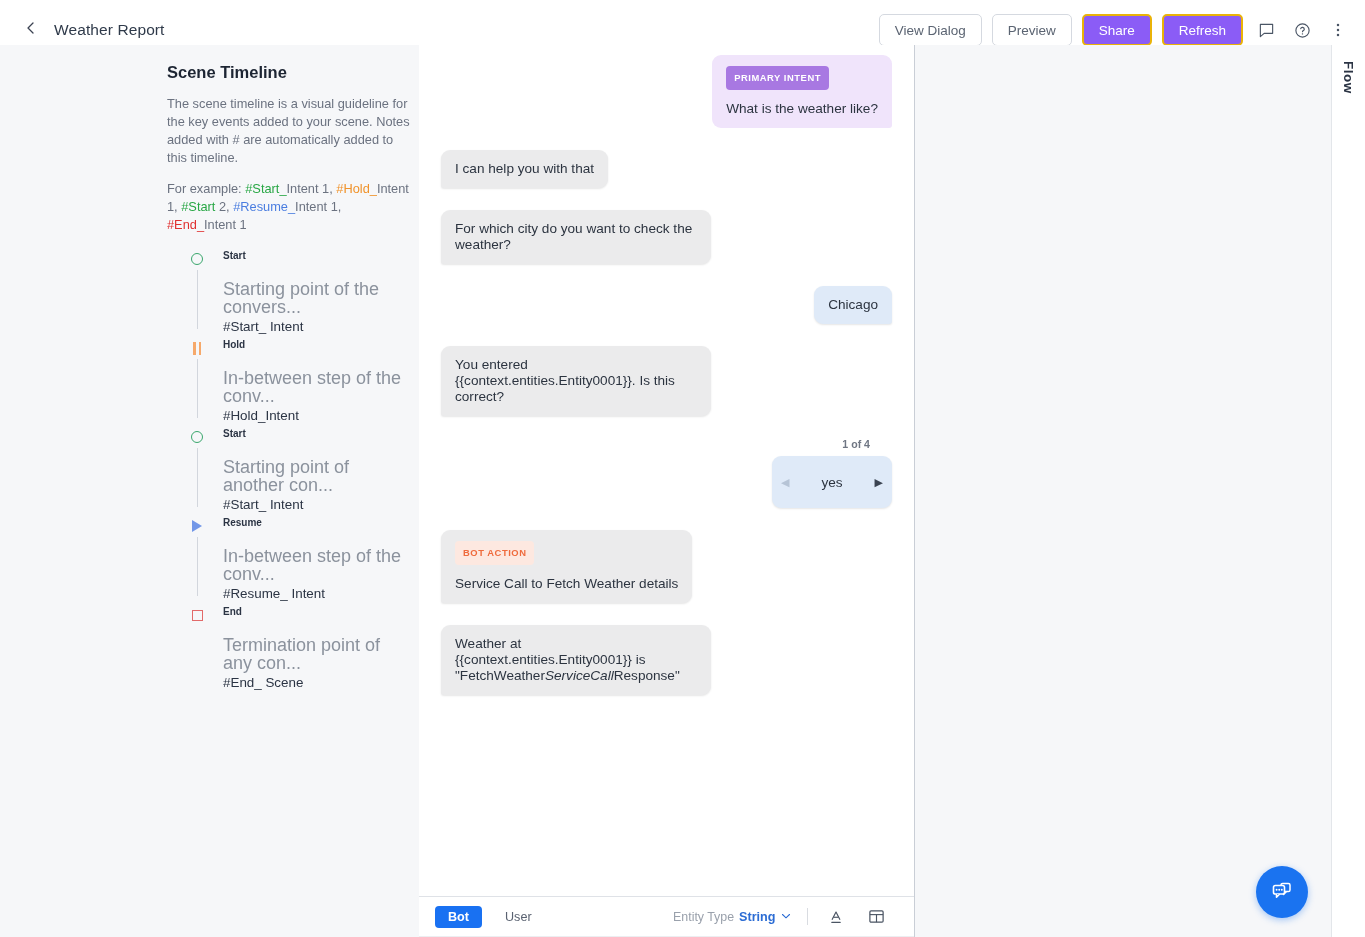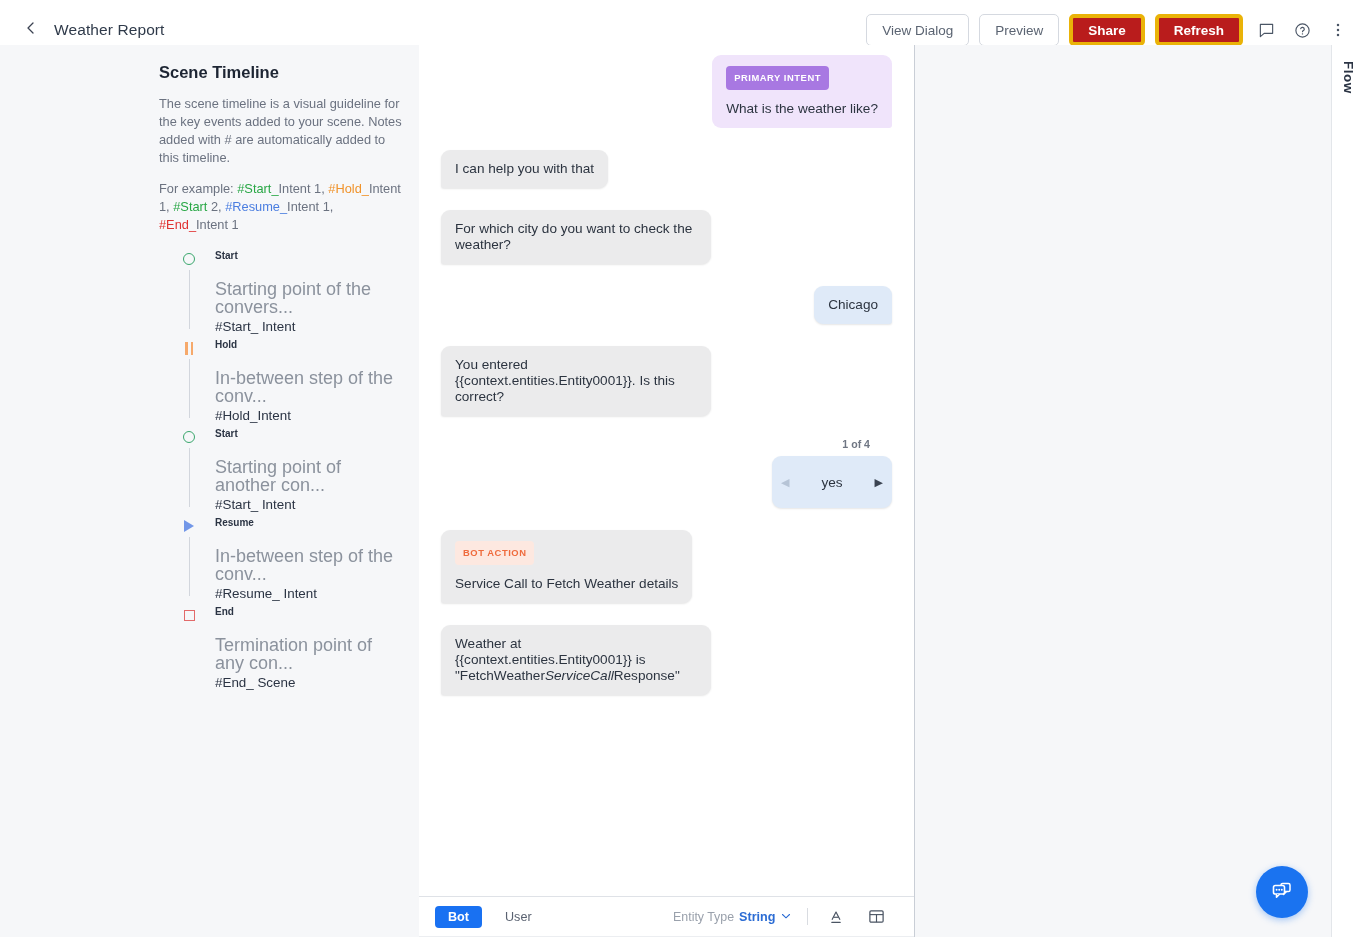--- a/index.html
+++ b/index.html
@@ -28,35 +28,35 @@
   .topbar-right {
     margin-left: auto; display: flex; align-items: center; gap: 10px;
     padding-right: 14px;
   }
   .btn {
     height: 32px; border-radius: 5px; font-size: 13.5px;
     display: flex; align-items: center; justify-content: center;
     padding: 0 15px; cursor: pointer; white-space: nowrap;
   }
   .btn-outline { background: #fff; border: 1px solid #d5d9e0; color: #5b6472; }
-  .btn-primary { background: #b91c1c; border: 4px solid #eab308; color: #fff; font-weight: 700; }
+  .btn-primary { background: #8b5cf6; border: 2px solid #eab308; color: #fff; font-weight: 400; }
   .icon-btn {
     width: 26px; height: 26px; display: flex; align-items: center; justify-content: center;
     cursor: pointer; color: #4a5565;
   }
 
   
   .workspace {
     position: absolute; left: 0; top: 45px; width: 1365px; height: 892px;
     background: #f6f7f9;
   }
 
   
   .timeline-panel {
-    position: absolute; left: 4px; top: 0; width: 418px; height: 892px;
+    position: absolute; left: 12px; top: 0; width: 418px; height: 892px;
     background: #f6f7f9;
     border-right: 1px solid #c9ced6;
     padding: 18px 20px 0 155px;
     overflow: hidden;
   }
   .tl-title { font-size: 16.5px; font-weight: bold; color: #1d2533; margin-bottom: 13px; }
   .tl-desc { font-size: 12.8px; line-height: 18px; color: #6b7280; margin-bottom: 13px; width: 245px; }
   .tl-example { font-size: 12.8px; line-height: 18px; color: #6b7280; width: 245px; }
   .tag-start  { color: #28a745; }
   .tag-hold   { color: #f0932b; }

